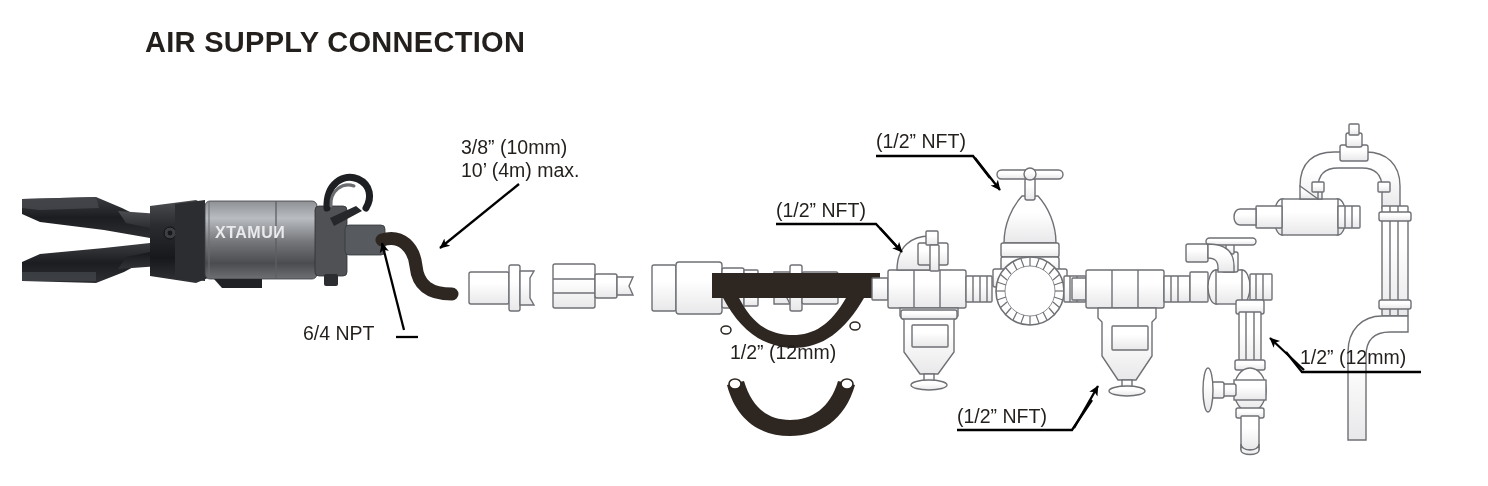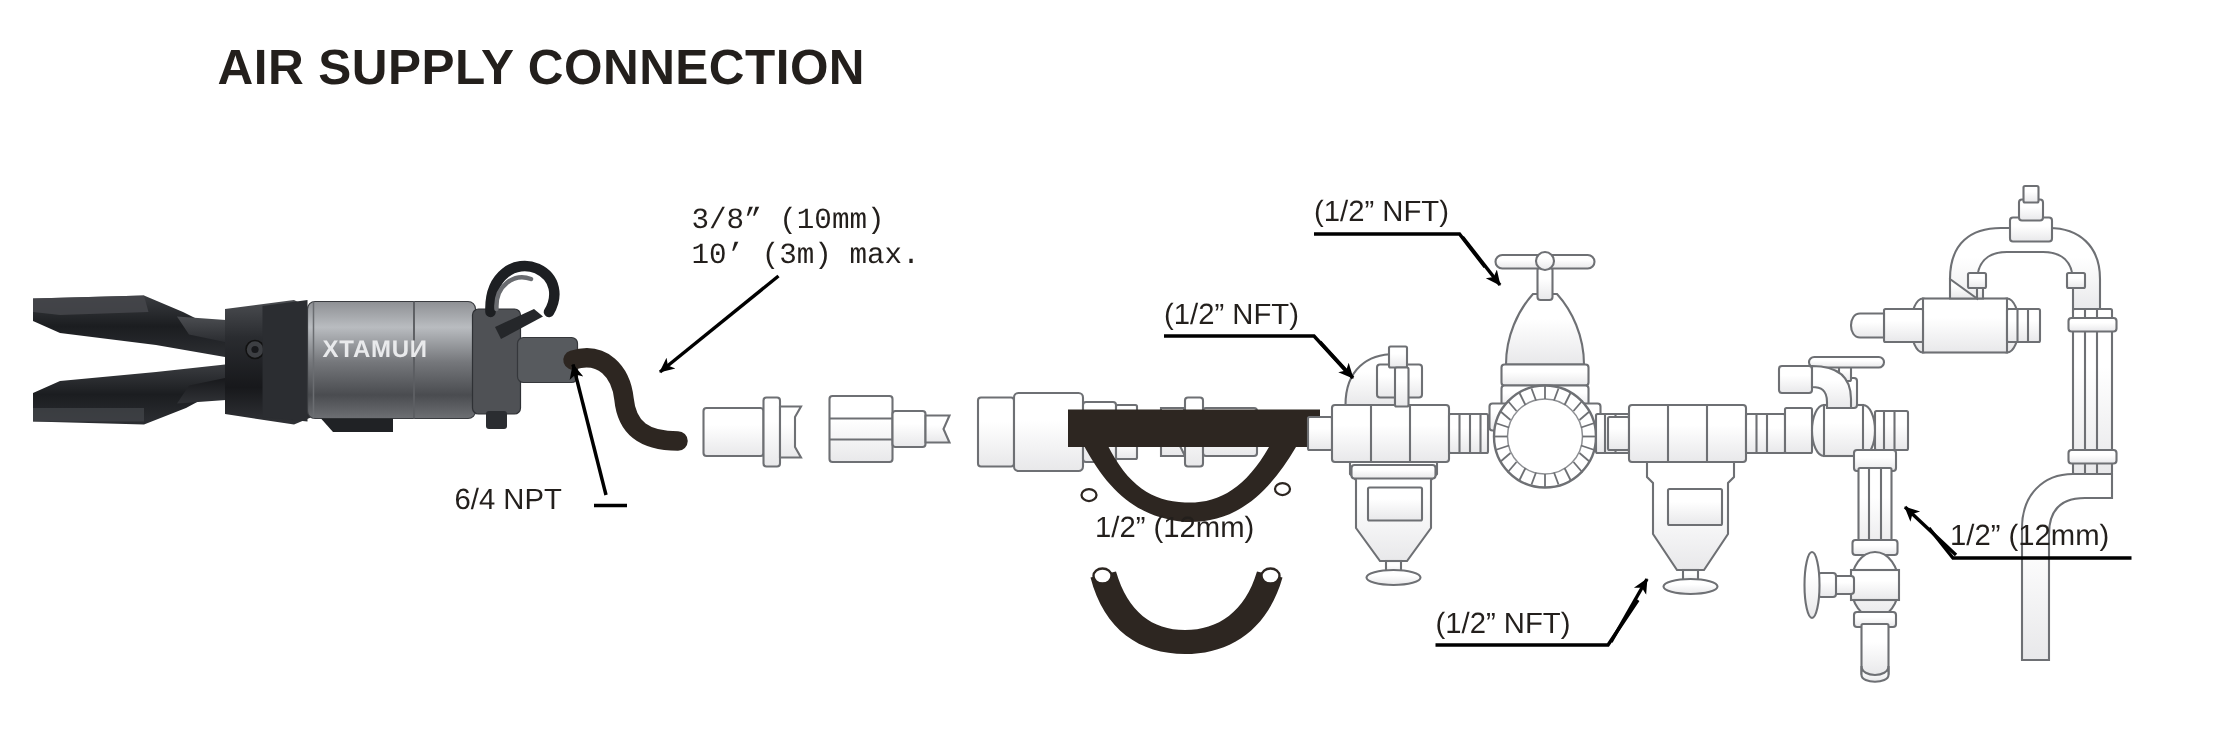--- a/index.html
+++ b/index.html
@@ -15,34 +15,34 @@
     position: relative;
     width: 1488px;
     height: 486px;
     background: #ffffff;
     overflow: hidden;
   }
   #page-title {
     position: absolute;
     left: 145px;
     top: 26px;
-    font-size: 33px;
+    font-size: 29px;
     font-weight: bold;
     letter-spacing: 0.3px;
     color: #231f1c;
     white-space: nowrap;
   }
   .lbl {
     position: absolute;
     font-size: 19.5px;
     color: #231f1c;
     white-space: nowrap;
     line-height: 23px;
   }
-  #lbl-hose      { left: 461px; top: 136px; font-family: Liberation Mono, monospace; }
+  #lbl-hose      { left: 461px; top: 136px; }
   #lbl-tool-npt  { left: 303px; top: 322px; }
   #lbl-drop      { left: 730px; top: 341px; }
   #lbl-nft-1     { left: 776px; top: 199px; }
   #lbl-nft-2     { left: 876px; top: 130px; }
   #lbl-nft-3     { left: 957px; top: 405px; }
   #lbl-right     { left: 1300px; top: 346px; }
   #diagram-svg {
     position: absolute;
     left: 0;
     top: 0;
@@ -341,21 +341,21 @@
       <line x1="1074" y1="428" x2="1098" y2="386" marker-end="url(#arrowHead)"></line>
 
       <path d="M1421,372 L1302,372 L1286,352"></path>
       <line x1="1304" y1="370" x2="1270" y2="338" marker-end="url(#arrowHead)"></line>
 
     </g>
   </svg>
 
   <div class="lbl" id="lbl-hose">
     <div>3/8” (10mm)</div>
-    <div>10’ (3m) max.</div>
+    <div>10’ (4m) max.</div>
   </div>
 
   <div class="lbl" id="lbl-tool-npt">6/4 NPT</div>
 
   <div class="lbl" id="lbl-drop">1/2” (12mm)</div>
 
   <div class="lbl" id="lbl-nft-1">(1/2” NFT)</div>
 
   <div class="lbl" id="lbl-nft-2">(1/2” NFT)</div>
 

